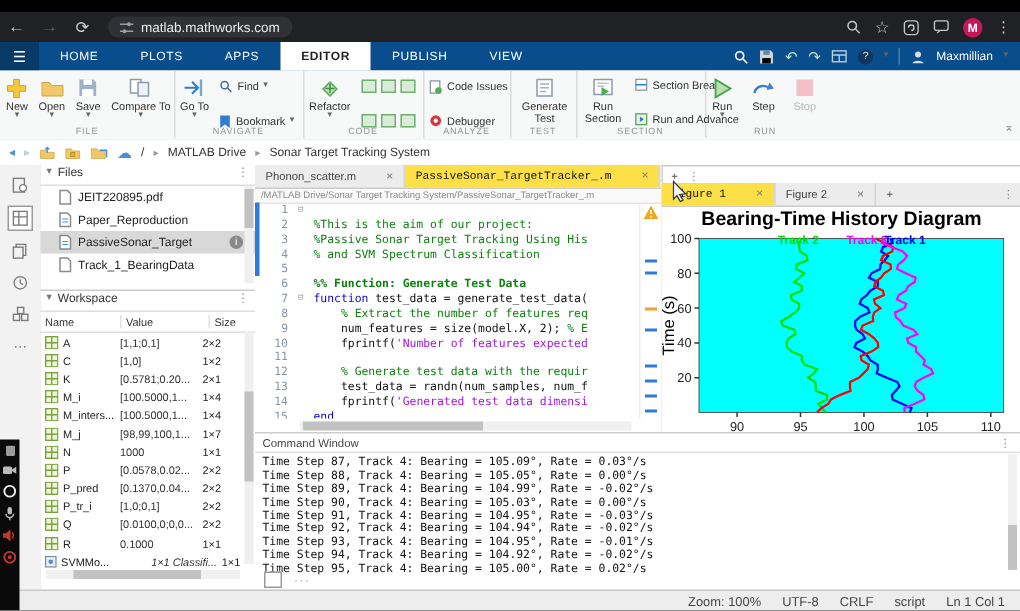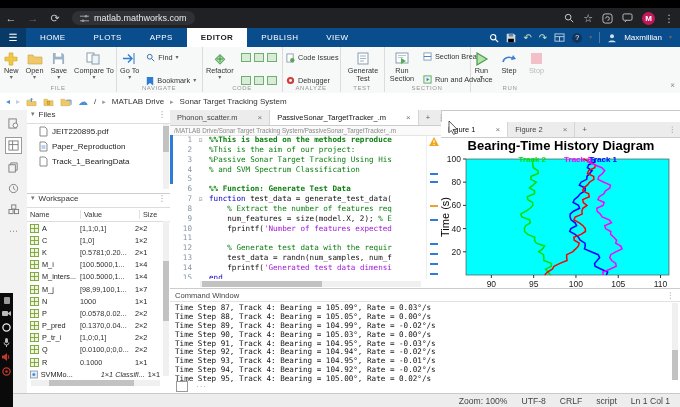--- a/index.html
+++ b/index.html
@@ -58,21 +58,21 @@
   .wrow .nm{width:50px;display:flex;gap:3px;align-items:center;padding-left:3px;overflow:hidden;}
   .wrow .vl{width:55px;overflow:hidden;color:#333;}
   .wrow .sz{width:26px;}
   .mdl{color:#2e6fd2;font-style:italic;margin-left:28px;}
   .hscroll{position:absolute;left:4px;bottom:8px;height:6px;background:#f0f0f0;right:10px;}
   .hthumb{position:absolute;top:0;height:6px;background:#c2c2c2;}
   
   #editorpanel{left:170px;top:110px;width:271px;height:178px;background:#fff;border-right:1px solid #ccc;}
   .tabbar{height:15px;background:#ececec;border-bottom:1px solid #ccc;display:flex;align-items:stretch;font-size:7.5px;color:#444;}
   .dtab{display:flex;align-items:center;gap:20px;padding:0 7px;border-right:1px solid #d5d5d5;white-space:nowrap;}
-  .dtab.on{background:#ffffff;color:#111;}
+  .dtab.on{background:#fde047;color:#111;font-family:Liberation Mono, monospace;}
   .dtab .x{color:#777;font-size:8px;}
   .plus{display:flex;align-items:center;padding:0 7px;color:#555;}
   .tdots{margin-left:auto;display:flex;align-items:center;padding-right:4px;color:#888;}
   #pathbar{height:9px;background:#fafafa;border-bottom:1px solid #e4e4e4;font-size:6.3px;color:#8a8a8a;padding-left:4px;line-height:9px;white-space:nowrap;overflow:hidden;}
   #code-lines{position:absolute;top:25px;left:0;right:14px;bottom:9px;overflow:hidden;
      font-family:"DejaVu Sans Mono","Liberation Mono",monospace;font-size:7.6px;}
   .cl{display:flex;height:9.85px;line-height:9.85px;white-space:pre;}
   .ln{width:22px;text-align:right;color:#8796a5;padding-right:4px;flex:0 0 auto;}
   .fold{width:9px;color:#9a9a9a;font-size:6px;flex:0 0 auto;text-align:center;}
   .ct{padding-left:4px;}
@@ -460,20 +460,28 @@
           </svg>
           <span>JEIT220895.pdf</span>
         </div>
         <div class="frow">
           <svg class="ic" width="9" height="11" viewBox="0 0 9 11">
             <path d="M1 1h5l2 2v7H1z" fill="#fff" stroke="#8a8a8a"></path>
             <path d="M2.5 5h4M2.5 7h4" stroke="#4a90d9" stroke-width=".8"></path>
           </svg>
           <span>Paper_Reproduction</span>
         </div>
+        <div class="frow sel">
+          <svg class="ic" width="9" height="11" viewBox="0 0 9 11">
+            <path d="M1 1h5l2 2v7H1z" fill="#fff" stroke="#8a8a8a"></path>
+            <path d="M2.5 5h4M2.5 7h4" stroke="#4a90d9" stroke-width=".8"></path>
+          </svg>
+          <span>PassiveSonar_Target</span>
+          <span class="inf">i</span>
+        </div>
         <div class="frow">
           <svg class="ic" width="9" height="11" viewBox="0 0 9 11">
             <path d="M1 1h5l2 2v7H1z" fill="#fff" stroke="#8a8a8a"></path>
           </svg>
           <span>Track_1_BearingData</span>
         </div>
       </div>
     <div class="vscroll">
         <div class="vthumb" style="top:2px;height:26px"></div>
       </div>
@@ -654,21 +662,21 @@
             <span>PassiveSonar_TargetTracker_.m</span>
             <span class="x">×</span>
           </div>
         </div>
       <div class="plus">+</div>
       <div class="tdots">⋮</div>
     </div>
     <div id="pathbar">/MATLAB Drive/Sonar Target Tracking System/PassiveSonar_TargetTracker_.m</div>
     <div id="secbar"></div>
     <div id="code-lines">
-        <div class="cl"><span class="ln">1</span><span class="fold">⊟</span><span class="ct"><span class="c-section">%%This is based on the methods reproduce</span></span></div>
+        <div class="cl"><span class="ln">1</span><span class="fold">⊟</span></div>
         <div class="cl"><span class="ln">2</span><span class="fold"></span><span class="ct"><span class="c-comment">%This is the aim of our project:</span></span></div>
         <div class="cl"><span class="ln">3</span><span class="fold"></span><span class="ct"><span class="c-comment">%Passive Sonar Target Tracking Using His</span></span></div>
         <div class="cl"><span class="ln">4</span><span class="fold"></span><span class="ct"><span class="c-comment">% and SVM Spectrum Classification</span></span></div>
         <div class="cl"><span class="ln">5</span><span class="fold"></span><span class="ct"></span></div>
         <div class="cl"><span class="ln">6</span><span class="fold"></span><span class="ct"><span class="c-section">%% Function: Generate Test Data</span></span></div>
         <div class="cl"><span class="ln">7</span><span class="fold">⊟</span><span class="ct"><span class="c-keyword">function</span><span class="c-plain"> test_data = generate_test_data(</span></span></div>
         <div class="cl"><span class="ln">8</span><span class="fold"></span><span class="ct"><span class="c-comment">    % Extract the number of features req</span></span></div>
         <div class="cl"><span class="ln">9</span><span class="fold"></span><span class="ct"><span class="c-plain">    num_features = size(model.X, 2); </span><span class="c-comment">% E</span></span></div>
         <div class="cl"><span class="ln">10</span><span class="fold"></span><span class="ct"><span class="c-plain">    fprintf(</span><span class="c-string">'Number of features expected</span></span></div>
         <div class="cl"><span class="ln">11</span><span class="fold"></span><span class="ct"></span></div>

